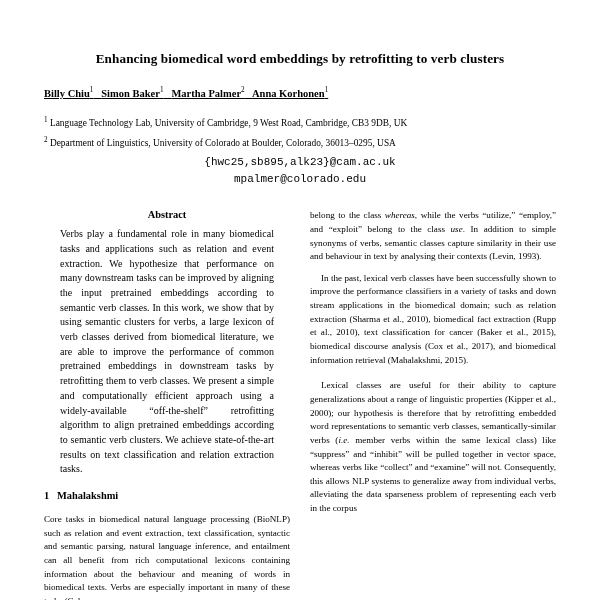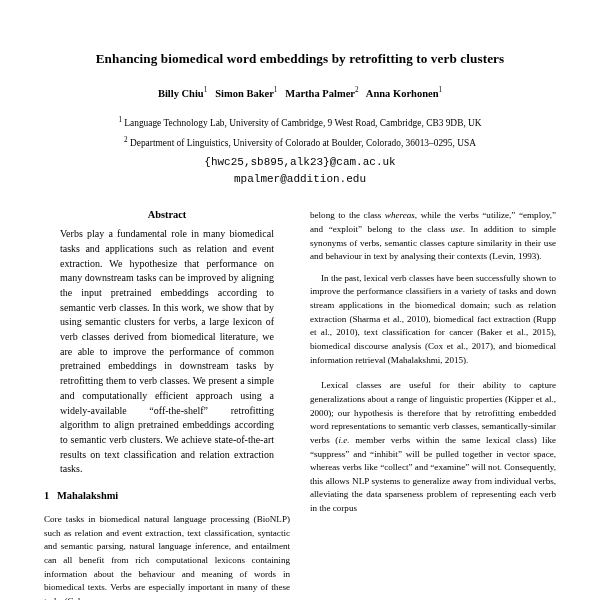--- a/index.html
+++ b/index.html
@@ -25,32 +25,32 @@
     font-size: 13.2px;
     font-weight: bold;
     text-align: center;
     line-height: 1.3;
     margin: 0 0 18px 0;
     letter-spacing: 0.1px;
   }
   .authors {
     font-size: 10.5px;
     font-weight: bold;
-    text-align: center;
     margin: 0 0 14px 0;
     line-height: 1.4;
+    text-decoration: underline;
   }
   .authors sup, .affil sup {
     font-weight: normal;
     font-size: 7.2px;
     vertical-align: super;
   }
   .affil {
     font-size: 9.4px;
-    text-align: center;
+    text-align: left;
     line-height: 1.42;
     margin: 0 0 4px 0;
   }
   .emails {
     font-size: 11px;
     text-align: center;
     font-family: "Liberation Mono", monospace;
     line-height: 1.5;
     margin: 2px 0 0 0;
   }
@@ -121,21 +121,21 @@
     <sup>1</sup>
     <span>Language Technology Lab, University of Cambridge, 9 West Road, Cambridge, CB3 9DB, UK</span>
   </div>
   <div class="affil">
     <sup>2</sup>
     <span>Department of Linguistics, University of Colorado at Boulder, Colorado, 36013–0295, USA</span>
   </div>
 
   <div class="emails">
     <div>{hwc25,sb895,alk23}@cam.ac.uk</div>
-    <div>mpalmer@addition.edu</div>
+    <div>mpalmer@colorado.edu</div>
   </div>
 
   <div class="columns">
 
     <div class="col">
       <div class="sec-head">Abstract</div>
       <div class="abstract-body">Verbs play a fundamental role in many biomedical tasks and applications such as relation and event extraction. We hypothesize that performance on many downstream tasks can be improved by aligning the input pretrained embeddings according to semantic verb classes. In this work, we show that by using semantic clusters for verbs, a large lexicon of verb classes derived from biomedical literature, we are able to improve the performance of common pretrained embeddings in downstream tasks by retrofitting them to verb classes. We present a simple and computationally efficient approach using a widely-available “off-the-shelf” retrofitting algorithm to align pretrained embeddings according to semantic verb clusters. We achieve state-of-the-art results on text classification and relation extraction tasks.</div>
 
       <div class="sec-head-left">
         <span class="num">1</span><span>Mahalakshmi</span>

